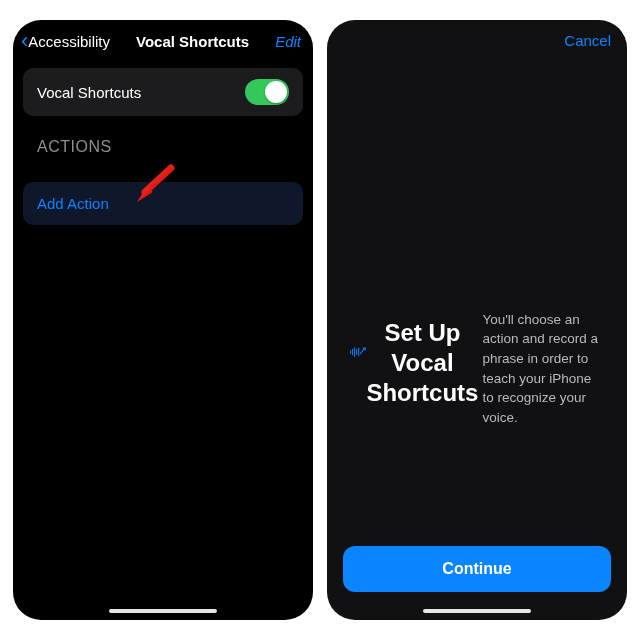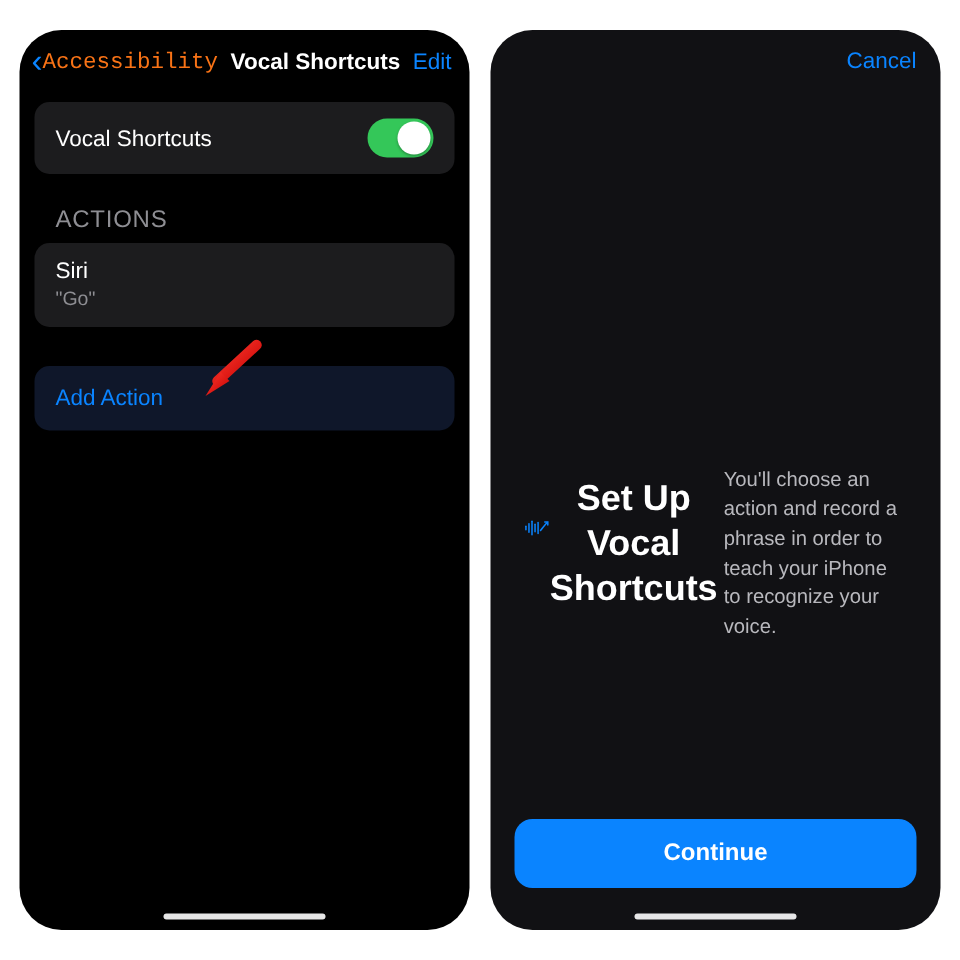--- a/index.html
+++ b/index.html
@@ -28,23 +28,23 @@
   .navbar {
     display: flex;
     align-items: center;
     justify-content: space-between;
     padding: 10px 12px 8px 8px;
     color: #fff;
     font-size: 15px;
   }
   .nav-left { display: flex; align-items: center; gap: 2px; }
   .nav-chevron { color: #0a84ff; font-size: 22px; line-height: 1; }
-  .nav-back { color: #f97316; font-size: 15px; margin-left: -2px; font-family: Liberation Mono, monospace; }
+  .nav-back { color: #ffffff; font-size: 15px; margin-left: -2px; }
   .nav-title { color: #fff; font-weight: 600; font-size: 15px; }
-  .nav-edit { color: #0a84ff; font-size: 15px; }
+  .nav-edit { color: #0a84ff; font-size: 15px; font-style: italic; }
 
   .content { padding: 8px 10px; flex: 1; }
   .group {
     background: #1c1c1e;
     border-radius: 10px;
     padding: 11px 14px;
     display: flex;
     align-items: center;
     justify-content: space-between;
   }
@@ -116,24 +116,20 @@
   <div class="content">
     <div class="group">
       <span class="group-label">Vocal Shortcuts</span>
       <div class="switch">
         <div class="knob"></div>
       </div>
     </div>
 
     <div class="section-header">ACTIONS</div>
 
-    <div class="action-item">
-      <div class="action-name">Siri</div>
-      <div class="action-phrase">"Go"</div>
-    </div>
 
     <div class="add-action">
       <span>Add Action</span>
       <svg class="pointer" width="46" height="46" viewBox="0 0 46 46">
         <defs>
           <linearGradient id="g1" x1="0" y1="0" x2="1" y2="1">
             <stop offset="0" stop-color="#ff3b30"></stop>
             <stop offset="1" stop-color="#c40000"></stop>
           </linearGradient>
         </defs>

